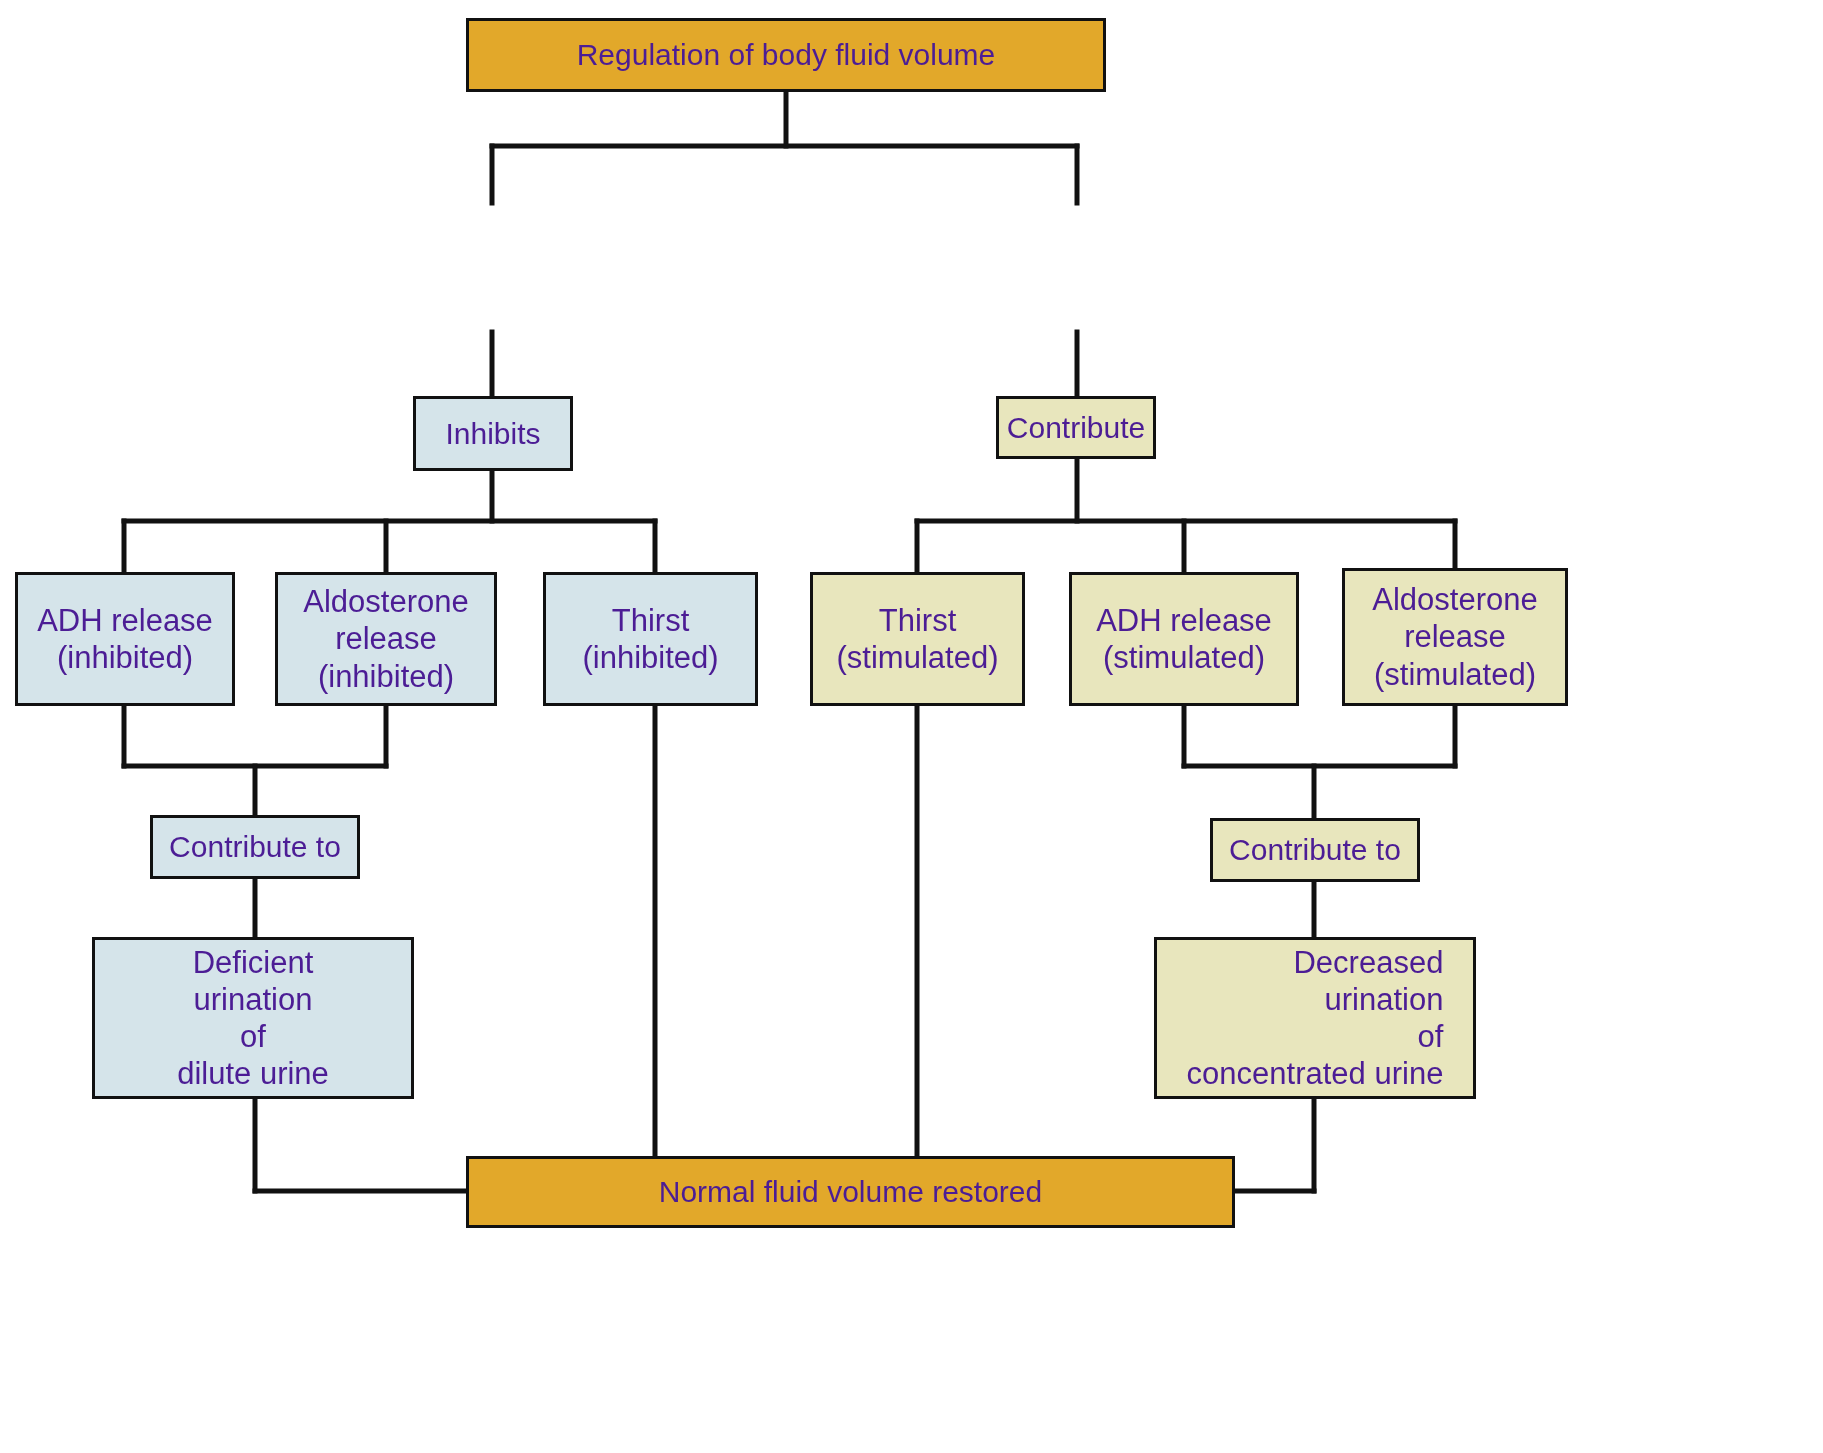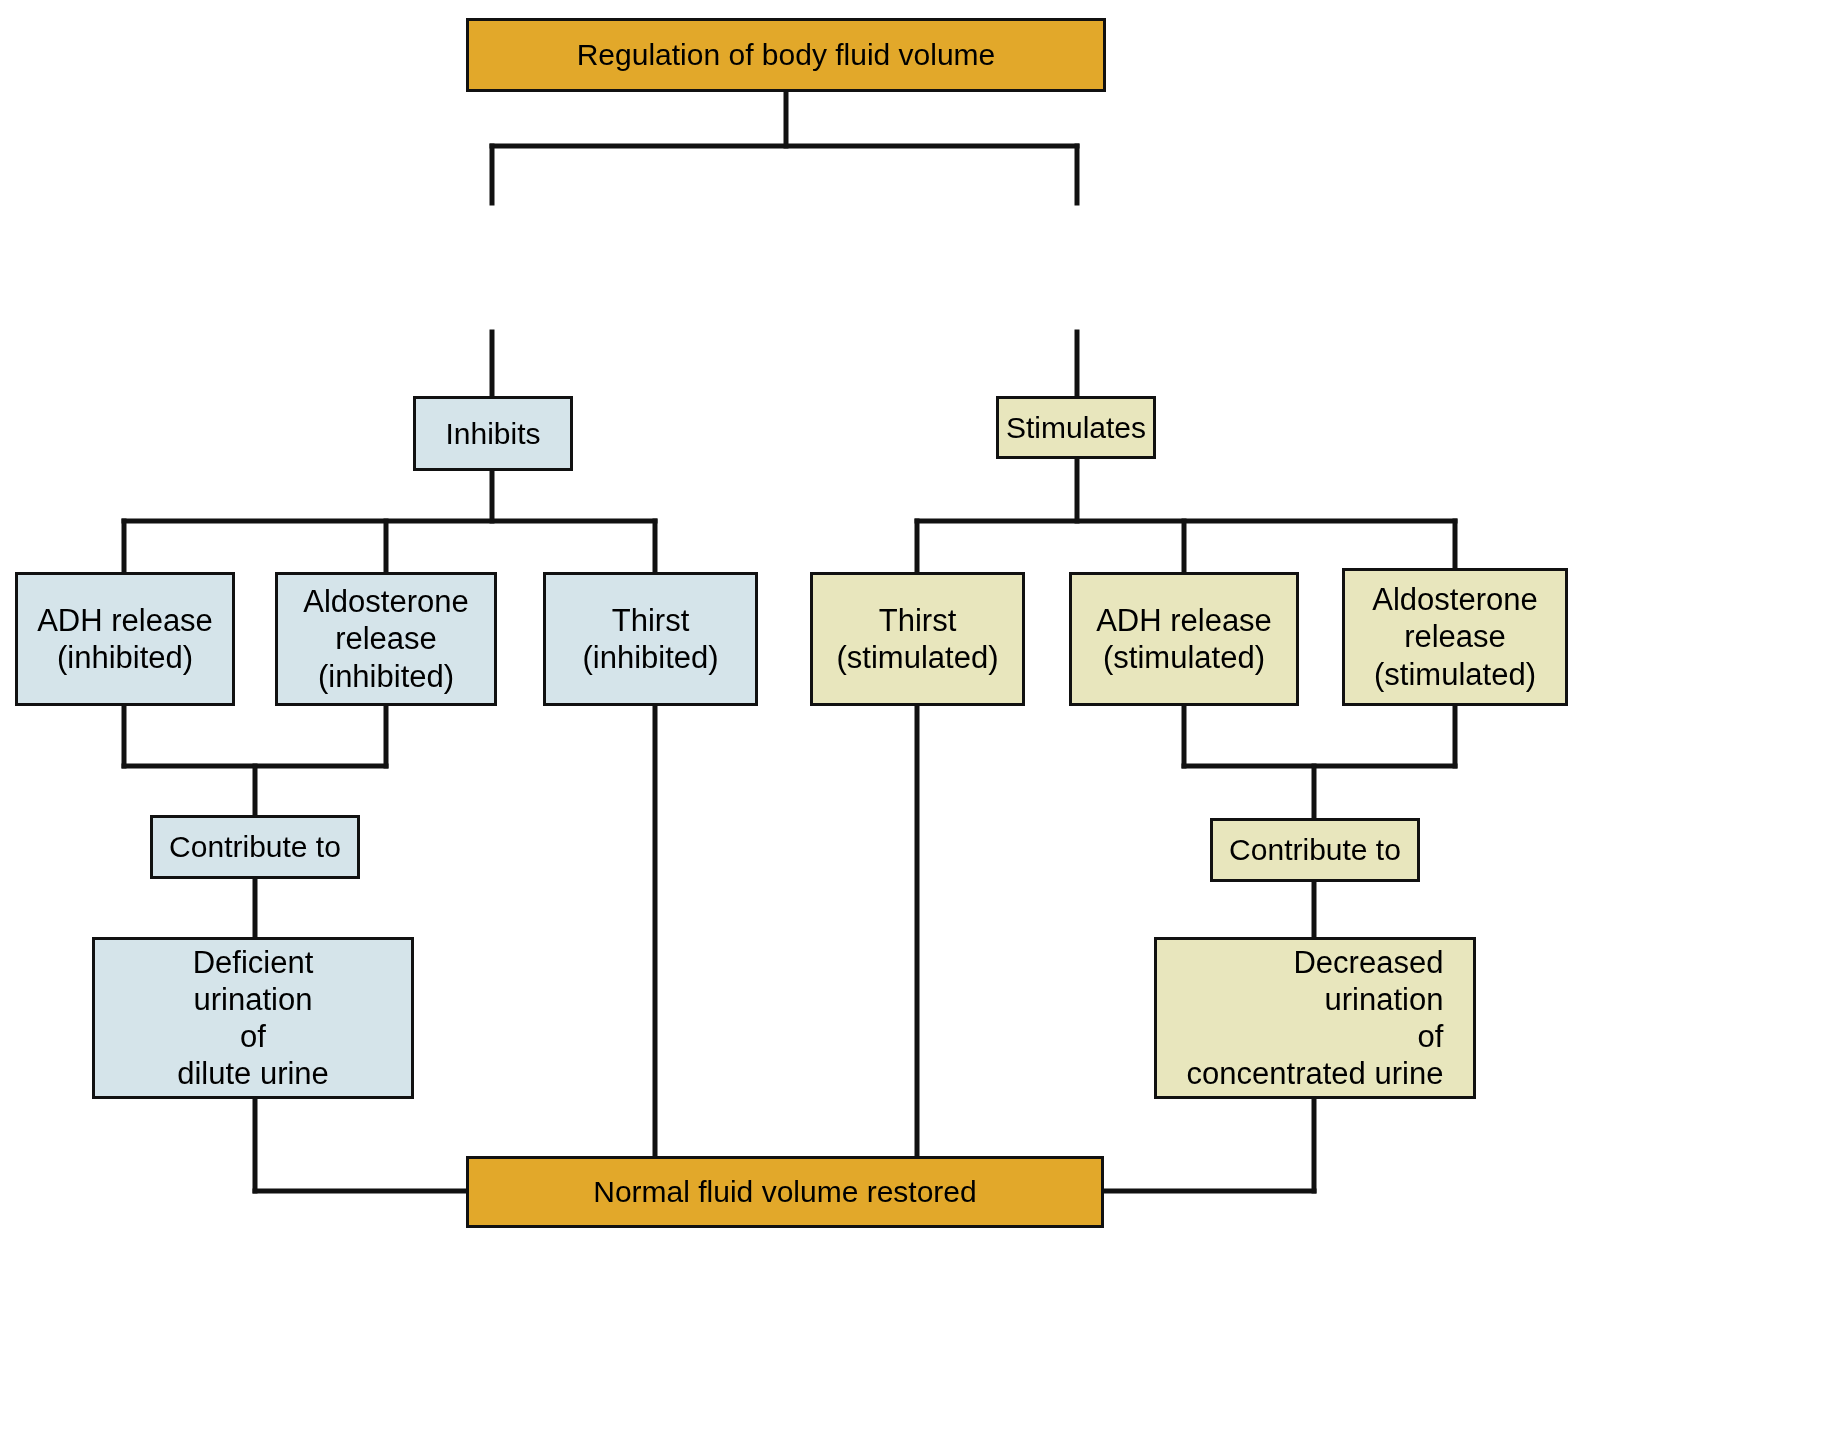--- a/index.html
+++ b/index.html
@@ -26,21 +26,21 @@
     pointer-events: none;
   }
   .node {
     position: absolute;
     box-sizing: border-box;
     border: 3px solid #111111;
     display: flex;
     align-items: center;
     justify-content: center;
     text-align: center;
-    color: #000000;
+    color: #4c1d95;
     line-height: 1.20;
     z-index: 5;
     white-space: pre-line;
     padding: 2px 6px;
   }
   .n-gold {
     background: #e2a82a;
     font-size: 30px;
   }
   .n-blue {
@@ -112,21 +112,21 @@
     <span>Regulation of body fluid volume</span>
   </div>
 
 
 
   <div class="node n-blue n-small" style="left:413px; top:396px; width:160px; height:75px;">
     <span>Inhibits</span>
   </div>
 
   <div class="node n-khaki n-small" style="left:996px; top:396px; width:160px; height:63px;">
-    <span>Stimulates</span>
+    <span>Contribute</span>
   </div>
 
   <div class="node n-blue" style="left:15px; top:572px; width:220px; height:134px;">
     <span>ADH release
 (inhibited)</span>
   </div>
 
   <div class="node n-blue" style="left:275px; top:572px; width:222px; height:134px;">
     <span>Aldosterone
 release
@@ -169,17 +169,17 @@
 dilute urine</span>
   </div>
 
   <div class="node n-khaki" style="left:1154px; top:937px; width:322px; height:162px;text-align:right;">
     <span>Decreased
 urination
 of
 concentrated urine</span>
   </div>
 
-  <div class="node n-gold" style="left:466px; top:1156px; width:638px; height:72px;">
+  <div class="node n-gold" style="left:466px; top:1156px; width:769px; height:72px;">
     <span>Normal fluid volume restored</span>
   </div>
 
 </div>
 
 </body></html>

